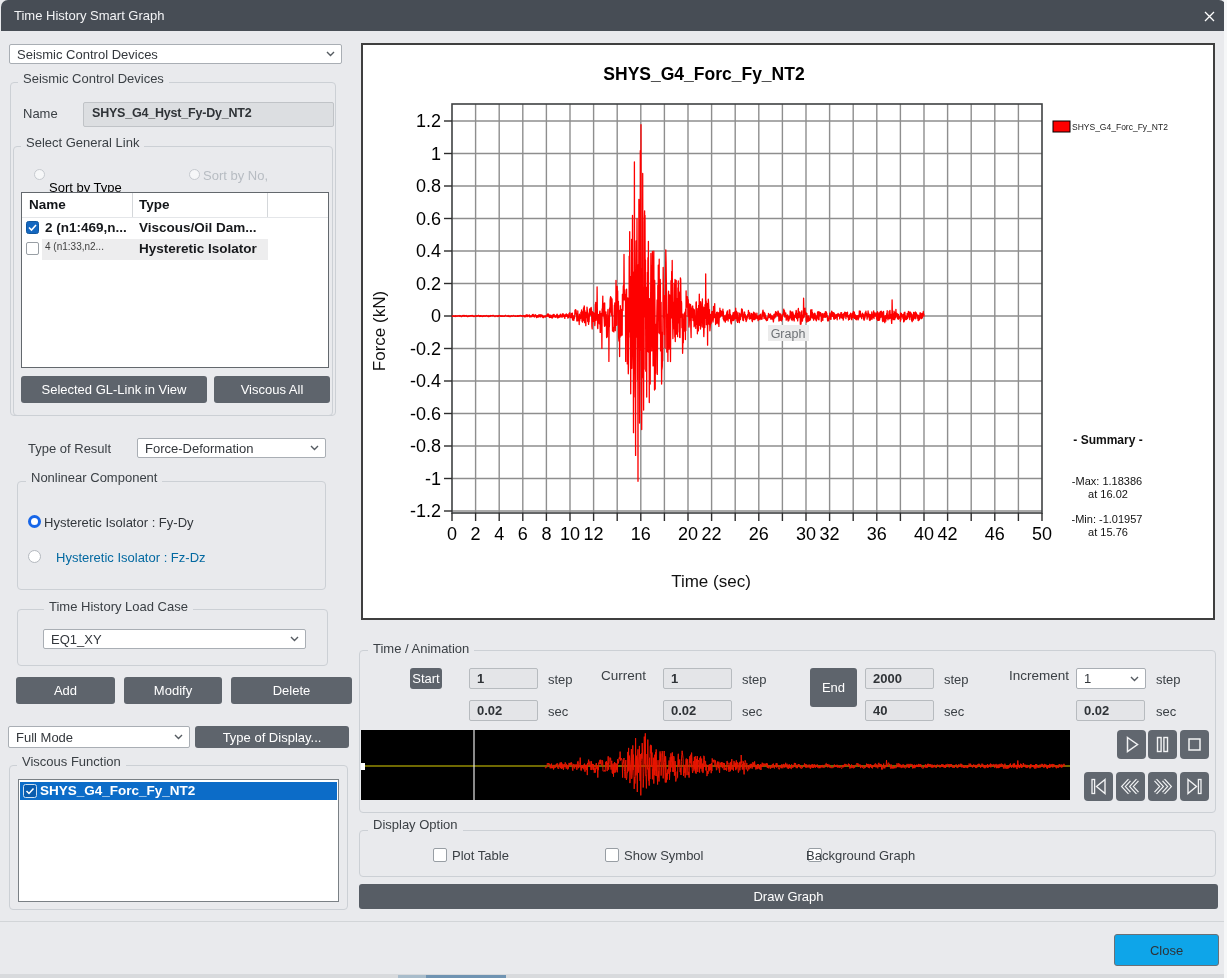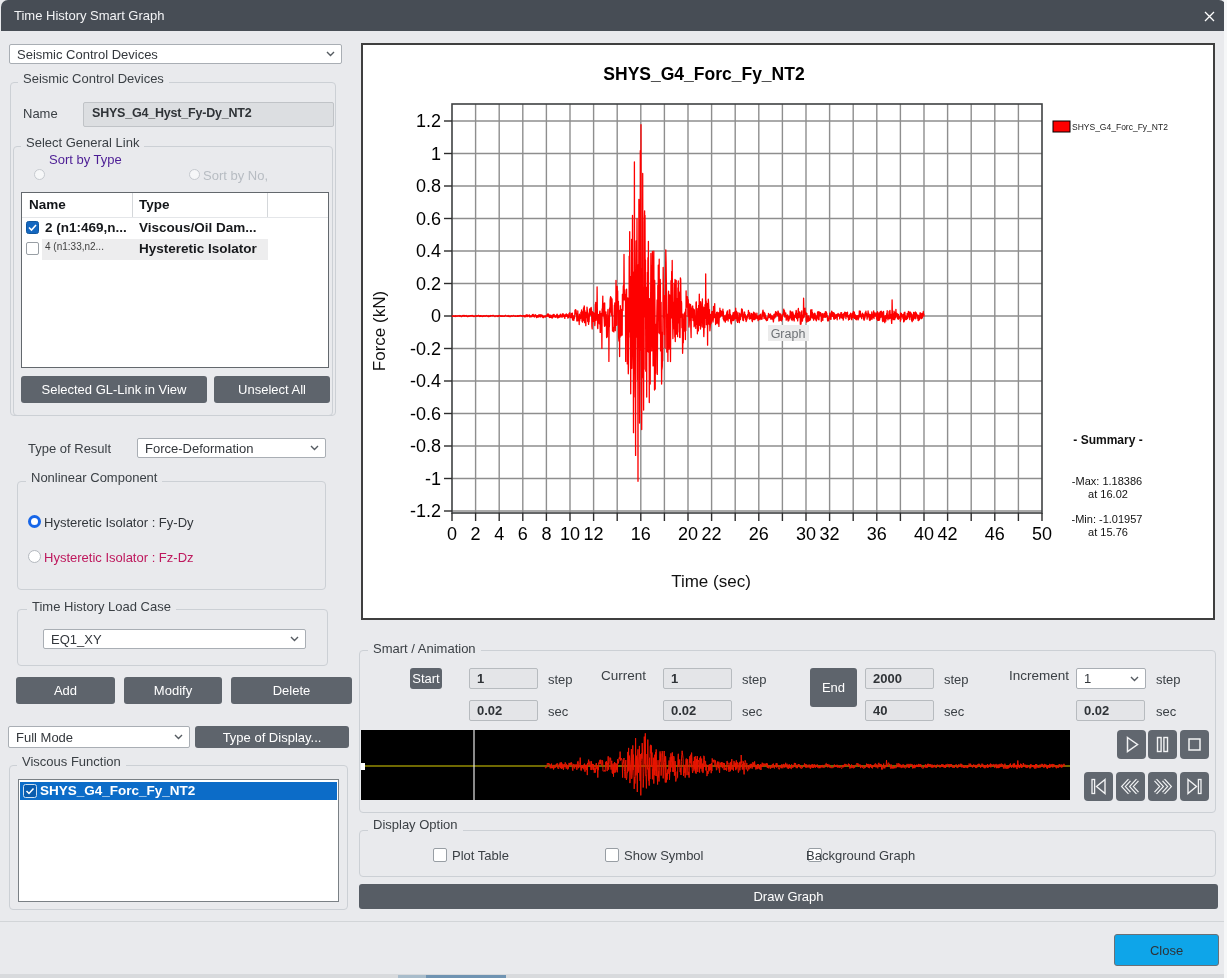--- a/index.html
+++ b/index.html
@@ -36,21 +36,21 @@
 <div class="abs grp" style="left:10px;top:82px;width:326px;height:334px"></div>
 <div class="grplbl" style="left:18px;top:72px">Seismic Control Devices</div>
 
 <div class="abs lbl" style="left:23px;top:106px">Name</div>
 <div class="abs" style="left:83px;top:102px;width:251px;height:25px;background:#dcdee1;border:1px solid #c0c3c7;border-radius:2px;font-size:12.5px;font-weight:bold;color:#2f3337;letter-spacing:-0.2px;line-height:21px;padding-left:8px">SHYS_G4_Hyst_Fy-Dy_NT2</div>
 
 <div class="abs grp" style="left:13px;top:146px;width:320px;height:270px"></div>
 <div class="grplbl" style="left:21px;top:136px">Select General Link</div>
 
 <div class="abs radio" style="left:34px;top:169px;width:11px;height:11px;border:1px solid #c6cacf;background:#f6f7f8"></div>
-<div class="abs lbl" style="left:49px;top:152px;color:#4c1d95">Sort by Type</div>
+<div class="abs lbl" style="left:49px;top:180px;color:#000000">Sort by Type</div>
 <div class="abs radio" style="left:189px;top:169px;width:11px;height:11px;border:1px solid #c6cacf;background:#f6f7f8"></div>
 <div class="abs lbl" style="left:203px;top:168px;color:#b7bcc2">Sort by No,</div>
 
 <div class="abs" style="left:21px;top:192px;width:308px;height:176px;background:#fff;border:1px solid #63686d">
   <div style="position:absolute;left:110px;top:0;width:1px;height:24px;background:#d4d7da"></div>
   <div style="position:absolute;left:245px;top:0;width:1px;height:24px;background:#d4d7da"></div>
   <div style="position:absolute;left:0;top:24px;width:100%;height:1px;background:#e4e6e9"></div>
   <div style="position:absolute;left:7px;top:4px;font-size:13.5px;font-weight:bold;color:#121519">Name</div>
   <div style="position:absolute;left:117px;top:4px;font-size:13.5px;font-weight:bold;color:#121519">Type</div>
   <div style="position:absolute;left:20px;top:46px;width:226px;height:21px;background:#ededee"></div>
@@ -61,39 +61,39 @@
     </svg>
   <div style="position:absolute;left:23px;top:27px;font-size:13.5px;font-weight:bold;color:#17191c">2 (n1:469,n...</div>
   <div style="position:absolute;left:117px;top:27px;font-size:13.5px;font-weight:bold;color:#17191c">Viscous/Oil Dam...</div>
 
   <div class="cb" style="position:absolute;left:4px;top:49px;width:13px;height:13px"></div>
   <div style="position:absolute;left:23px;top:48px;font-size:10px;font-weight:normal;color:#404040">4 (n1:33,n2...</div>
   <div style="position:absolute;left:117px;top:48px;font-size:13.5px;font-weight:bold;color:#17191c">Hysteretic Isolator</div>
 </div>
 
 <div class="abs btn" style="left:21px;top:376px;width:186px;height:27px">Selected GL-Link in View</div>
-<div class="abs btn" style="left:214px;top:376px;width:116px;height:27px">Unselect All</div>
+<div class="abs btn" style="left:214px;top:376px;width:116px;height:27px">Viscous All</div>
 
 <div class="abs lbl" style="left:28px;top:441px">Type of Result</div>
 <div class="abs combo" style="left:137px;top:438px;width:189px;height:20px">
     <span class="tx">Force-Deformation</span>
     <svg class="chev" viewBox="0 0 9 6">
       <path d="M1 1 L4.5 4.5 L8 1" fill="none" stroke="#555b61" stroke-width="1.4"></path>
     </svg>
   </div>
 
 <div class="abs grp" style="left:17px;top:481px;width:309px;height:109px"></div>
 <div class="grplbl" style="left:26px;top:471px">Nonlinear Component</div>
 <div class="abs radio" style="left:28px;top:515px;width:13px;height:13px;border:3.5px solid #1766e8"></div>
 <div class="abs lbl" style="left:44px;top:515px;color:#33373c">Hysteretic Isolator : Fy-Dy</div>
 <div class="abs radio" style="left:28px;top:550px;width:13px;height:13px;border:1px solid #b4b9bf"></div>
-<div class="abs lbl" style="left:44px;top:550px;color:#be185d">Hysteretic Isolator : Fz-Dz</div>
+<div class="abs lbl" style="left:56px;top:550px;color:#0369a1">Hysteretic Isolator : Fz-Dz</div>
 
 <div class="abs grp" style="left:17px;top:609px;width:311px;height:57px"></div>
-<div class="grplbl" style="left:27px;top:600px">Time History Load Case</div>
+<div class="grplbl" style="left:44px;top:600px">Time History Load Case</div>
 <div class="abs combo" style="left:43px;top:629px;width:263px;height:20px">
     <span class="tx">EQ1_XY</span>
     <svg class="chev" viewBox="0 0 9 6">
       <path d="M1 1 L4.5 4.5 L8 1" fill="none" stroke="#555b61" stroke-width="1.4"></path>
     </svg>
   </div>
 
 <div class="abs btn" style="left:16px;top:677px;width:99px;height:27px">Add</div>
 <div class="abs btn" style="left:124px;top:677px;width:98px;height:27px">Modify</div>
 <div class="abs btn" style="left:231px;top:677px;width:121px;height:27px">Delete</div>
@@ -242,21 +242,21 @@
   <rect x="1053" y="121" width="17" height="11" fill="#fe0000" stroke="#000" stroke-width="1"></rect>
   <text x="1072" y="130" font-size="8.5" fill="#222">SHYS_G4_Forc_Fy_NT2</text>
   <text x="1108" y="444" font-size="12" font-weight="bold" fill="#111" text-anchor="middle">- Summary -</text>
   <text x="1107" y="485" font-size="11" fill="#111" text-anchor="middle">-Max: 1.18386</text>
   <text x="1108" y="498" font-size="11" fill="#111" text-anchor="middle">at 16.02</text>
   <text x="1107" y="523" font-size="11" fill="#111" text-anchor="middle">-Min: -1.01957</text>
   <text x="1108" y="536" font-size="11" fill="#111" text-anchor="middle">at 15.76</text>
 </svg>
 
 <div class="abs grp" style="left:359px;top:650px;width:857px;height:163px"></div>
-<div class="grplbl" style="left:368px;top:642px">Smart / Animation</div>
+<div class="grplbl" style="left:368px;top:642px">Time / Animation</div>
 
 <div class="abs btn" style="left:410px;top:668px;width:32px;height:21px">Start</div>
 <div class="abs inp" style="left:469px;top:668px;width:69px;height:21px">1</div>
 <div class="abs lbl" style="left:548px;top:672px">step</div>
 <div class="abs lbl" style="left:601px;top:668px;font-size:13.5px">Current</div>
 <div class="abs inp" style="left:663px;top:668px;width:69px;height:21px">1</div>
 <div class="abs lbl" style="left:742px;top:672px">step</div>
 <div class="abs btn" style="left:810px;top:668px;width:47px;height:39px">End</div>
 <div class="abs inp" style="left:865px;top:668px;width:69px;height:21px">2000</div>
 <div class="abs lbl" style="left:944px;top:672px">step</div>

